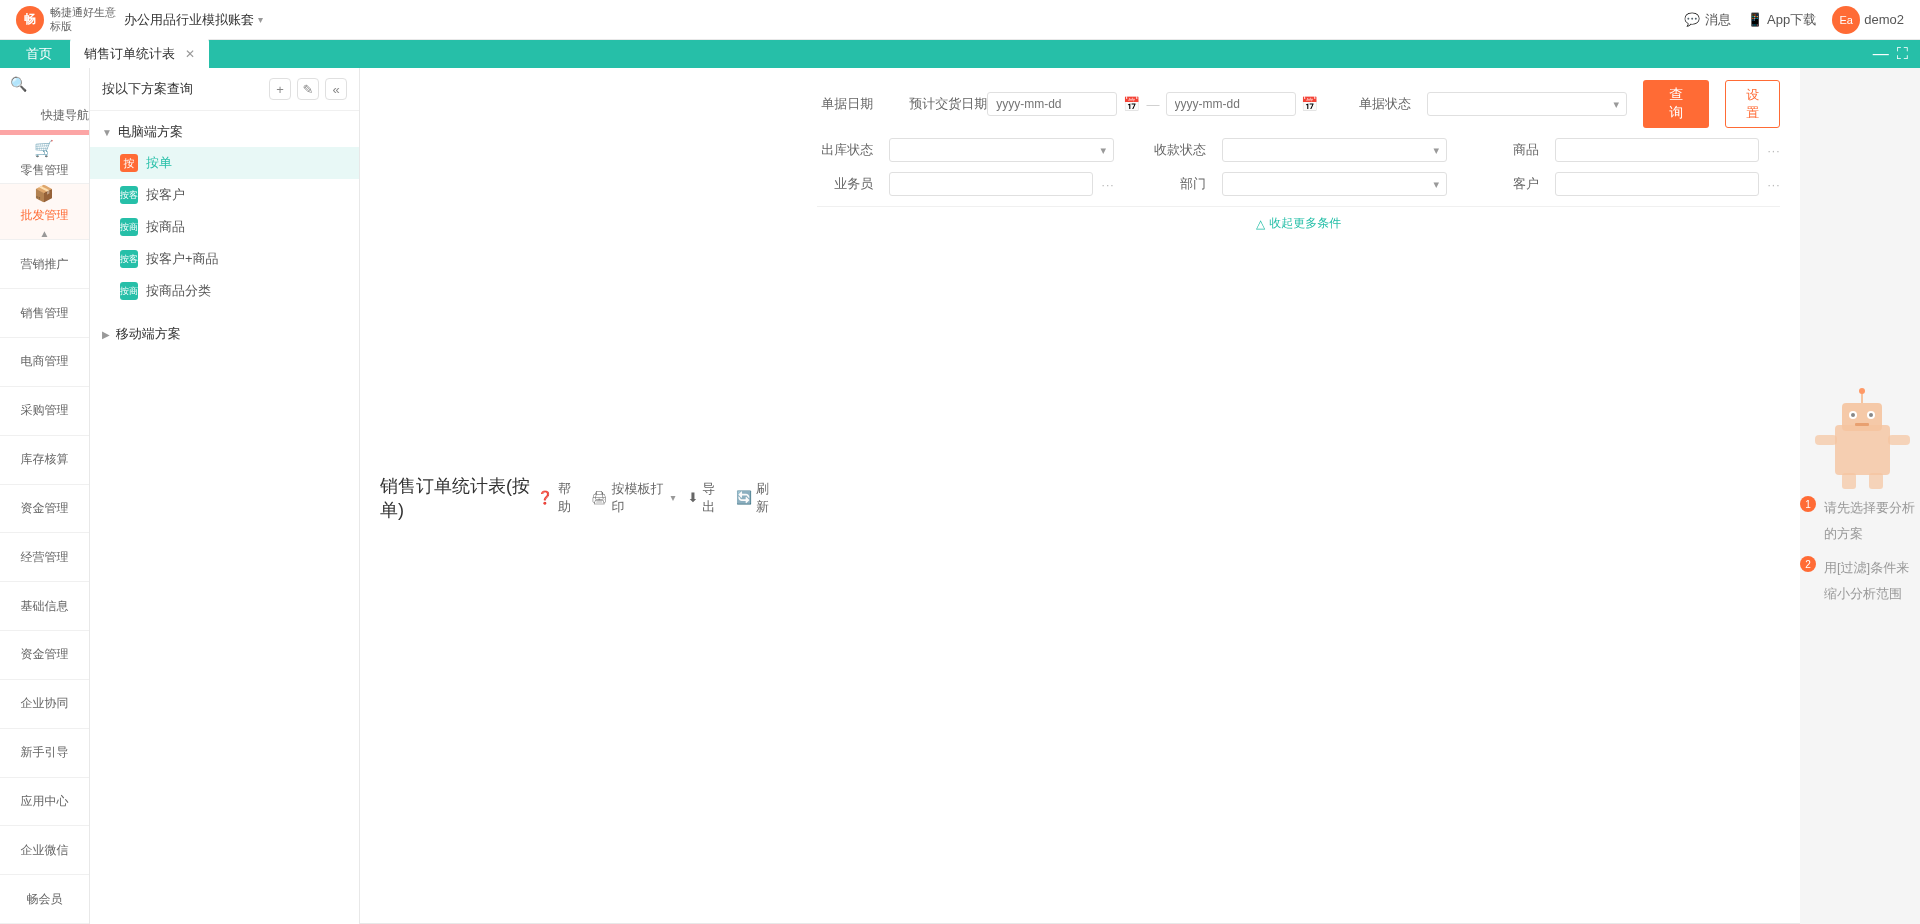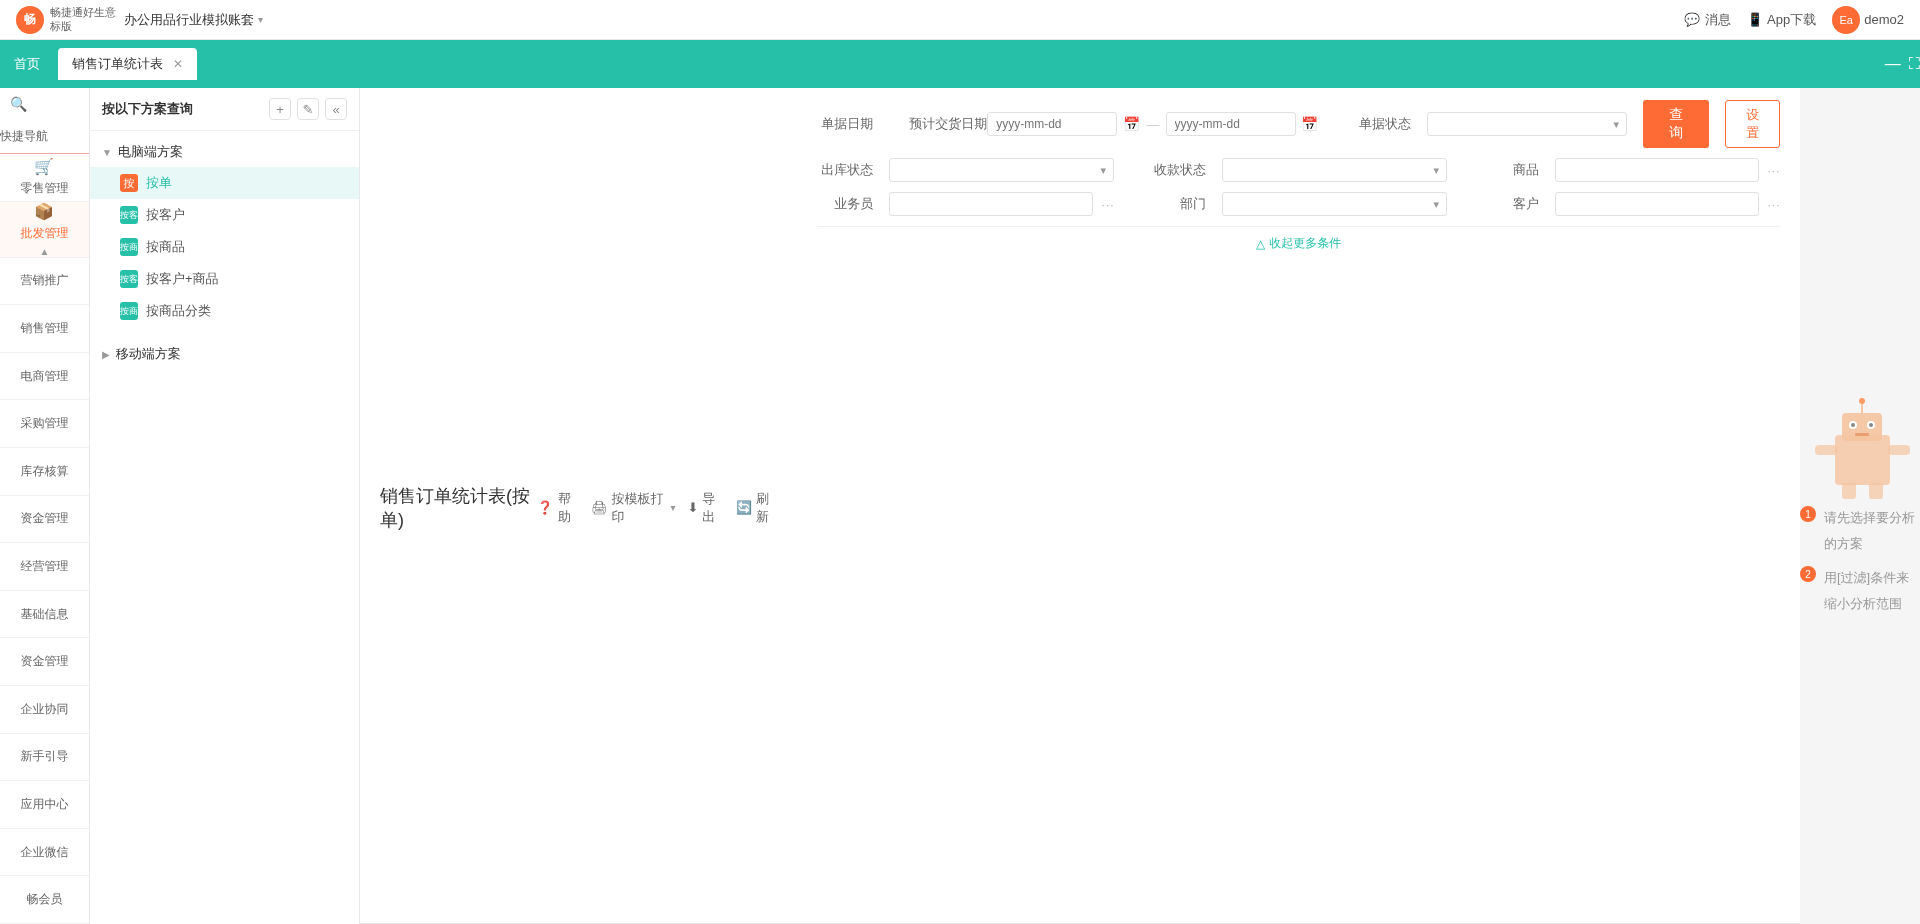--- a/index.html
+++ b/index.html
@@ -10,43 +10,43 @@
     .top-bar-left { display: flex; align-items: center; gap: 8px; }
     .logo-area { display: flex; align-items: center; gap: 6px; }
     .logo-icon { width: 28px; height: 28px; background: #ff6b35; border-radius: 50%; display: flex; align-items: center; justify-content: center; color: white; font-size: 12px; font-weight: bold; }
     .logo-text { font-size: 11px; color: #666; line-height: 1.2; }
     .system-title { font-size: 13px; color: #333; display: flex; align-items: center; gap: 4px; }
     .top-bar-right { display: flex; align-items: center; gap: 16px; font-size: 13px; color: #555; }
     .top-bar-right span { display: flex; align-items: center; gap: 4px; cursor: pointer; }
     .avatar { width: 28px; height: 28px; border-radius: 50%; background: #ff6b35; display: flex; align-items: center; justify-content: center; color: white; font-size: 11px; }
 
     
-    .tab-bar { height: 48px; background: #26bfa8; display: flex; align-items: center; padding: 0 0; gap: 4px; }
+    .tab-bar { height: 28px; background: #26bfa8; display: flex; align-items: center; padding: 0 12px; gap: 4px; }
     .tab { height: 32px; padding: 0 14px; display: flex; align-items: center; gap: 6px; border-radius: 4px 4px 0 0; cursor: pointer; font-size: 13px; color: white; }
     .tab.home { background: transparent; }
     .tab.active { background: #fff; color: #333; }
     .tab-close { font-size: 12px; color: #999; cursor: pointer; margin-left: 4px; }
     .tab-bar-actions { margin-left: auto; display: flex; gap: 8px; }
     .tab-bar-actions span { color: white; font-size: 16px; cursor: pointer; }
 
     
     .main-layout { display: flex; flex: 1; overflow: hidden; }
 
     
     .sidebar { width: 90px; background: #fff; border-right: 1px solid #e8e8e8; display: flex; flex-direction: column; overflow-y: auto; }
     .sidebar-item { height: 56px; display: flex; flex-direction: column; align-items: center; justify-content: center; cursor: pointer; font-size: 12px; color: #666; gap: 4px; border-bottom: 1px solid #f0f0f0; }
     .sidebar-item.active { color: #ff6b35; background: #fff8f5; }
     .sidebar-item .icon { font-size: 16px; }
     .sidebar-search { padding: 8px 10px; }
-    .sidebar-quick { height: 40px; display: flex; align-items: center; justify-content: flex-start; font-size: 12px; color: #666; cursor: pointer; border-bottom: 1px solid #fca5a5; }
+    .sidebar-quick { height: 40px; display: flex; align-items: center; justify-content: flex-end; font-size: 12px; color: #666; cursor: pointer; border-bottom: 5px solid #fca5a5; }
 
     
     .left-panel { width: 270px; background: #fff; border-right: 1px solid #e8e8e8; display: flex; flex-direction: column; overflow: hidden; }
     .left-panel-header { padding: 10px 12px; display: flex; align-items: center; gap: 6px; border-bottom: 1px solid #f0f0f0; }
-    .left-panel-title { font-size: 13px; color: #333; font-weight: 700; }
+    .left-panel-title { font-size: 13px; color: #333; font-weight: 400; }
     .left-panel-icons { display: flex; gap: 6px; margin-left: auto; }
     .left-panel-icons span { width: 22px; height: 22px; border-radius: 4px; display: flex; align-items: center; justify-content: center; cursor: pointer; color: #888; border: 1px solid #e0e0e0; font-size: 13px; }
     .tree-section { padding: 6px 0; }
     .tree-section-header { padding: 6px 12px; display: flex; align-items: center; gap: 6px; font-size: 13px; color: #333; cursor: pointer; }
     .tree-section-arrow { font-size: 10px; color: #999; }
     .tree-node { padding: 7px 12px 7px 30px; display: flex; align-items: center; gap: 8px; cursor: pointer; font-size: 13px; color: #555; }
     .tree-node.active { background: #e8f8f6; color: #26bfa8; }
     .tree-node .node-icon { width: 18px; height: 18px; border-radius: 3px; display: flex; align-items: center; justify-content: center; font-size: 11px; color: #fff; }
     .node-orange { background: #ff6b35; }
     .node-teal { background: #26bfa8; }

